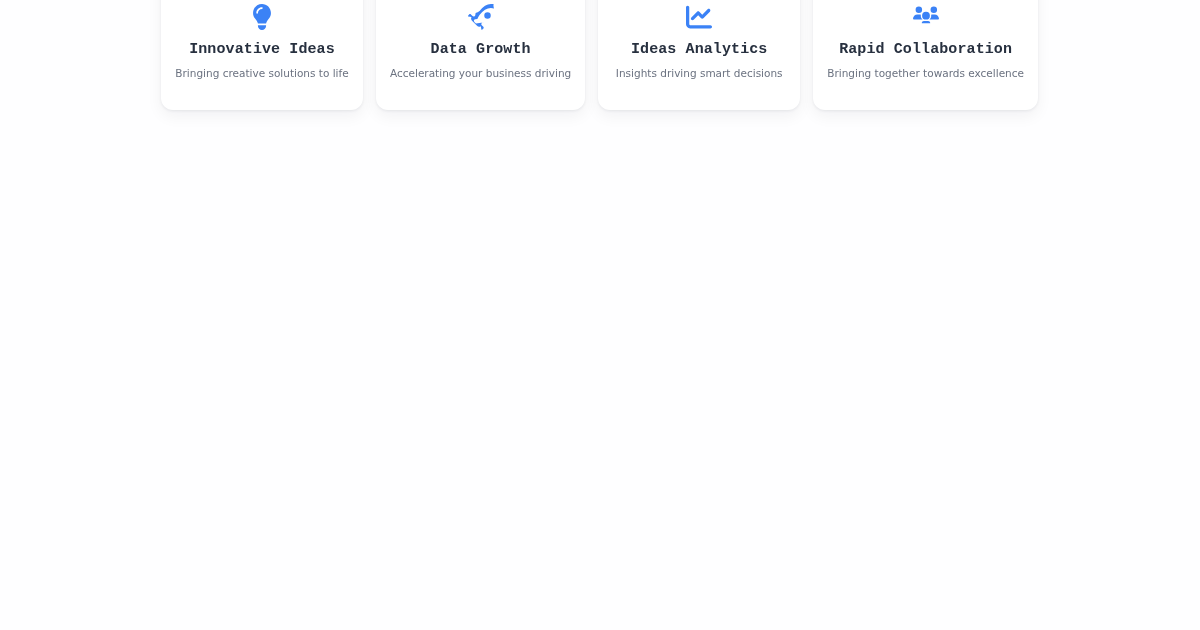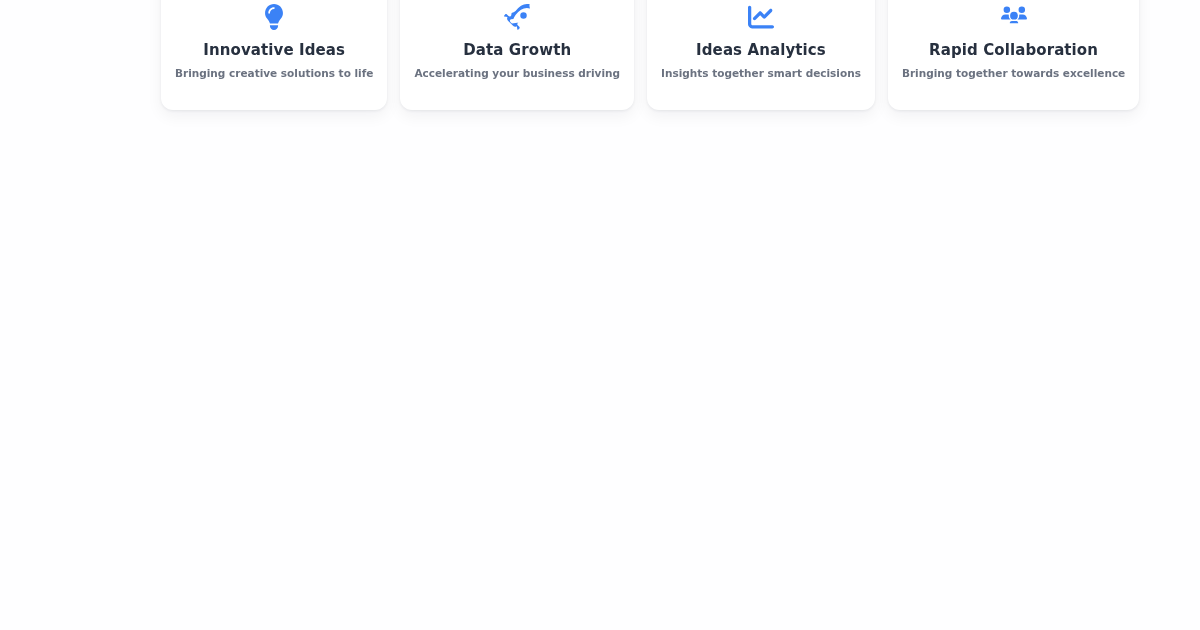--- a/index.html
+++ b/index.html
@@ -61,25 +61,26 @@
     height: 26px;
   }
 
   .card-title {
     font-size: 15px;
     font-weight: 700;
     color: #27303f;
     letter-spacing: 0.1px;
     line-height: 1.2;
     margin: 0 0 8px 0;
+    font-family: Liberation Mono, monospace;
   }
 
   .card-desc {
     font-size: 10.5px;
-    font-weight: 700;
+    font-weight: 400;
     color: #6b7280;
     line-height: 1.3;
     margin: 0;
     white-space: nowrap;
   }
 </style>
 </head>
 <body>
 
 <div class="page">
@@ -106,21 +107,21 @@
       <div class="card-desc">Accelerating your business driving</div>
     </div>
 
     <div class="feature-card">
       <span class="card-icon">
         <svg viewBox="0 0 512 512" xmlns="http://www.w3.org/2000/svg" aria-hidden="true">
           <path fill="#3b82f6" d="M64 64c0-17.7-14.3-32-32-32S0 46.3 0 64V400c0 44.2 35.8 80 80 80H480c17.7 0 32-14.3 32-32s-14.3-32-32-32H80c-8.8 0-16-7.2-16-16V64zm406.6 86.6c12.5-12.5 12.5-32.8 0-45.3s-32.8-12.5-45.3 0L320 210.7l-57.4-57.4c-12.5-12.5-32.8-12.5-45.3 0l-112 112c-12.5 12.5-12.5 32.8 0 45.3s32.8 12.5 45.3 0L240 221.3l57.4 57.4c12.5 12.5 32.8 12.5 45.3 0l128-128z"></path>
         </svg>
       </span>
       <div class="card-title">Ideas Analytics</div>
-      <div class="card-desc">Insights together smart decisions</div>
+      <div class="card-desc">Insights driving smart decisions</div>
     </div>
 
     <div class="feature-card">
       <span class="card-icon">
         <svg viewBox="0 0 640 512" xmlns="http://www.w3.org/2000/svg" aria-hidden="true">
           <path fill="#3b82f6" d="M144 160A80 80 0 1 0 144 0a80 80 0 1 0 0 160zm368 0A80 80 0 1 0 512 0a80 80 0 1 0 0 160zM0 298.7C0 310.4 9.6 320 21.3 320H234.7c.2 0 .4 0 .7 0c-26.6-23.5-43.3-57.8-43.3-96c0-7.6 .7-15 1.9-22.3c-13.6-6.3-28.7-9.7-44.6-9.7H106.7C47.8 192 0 239.8 0 298.7zM405.3 320H618.7c11.8 0 21.3-9.6 21.3-21.3C640 239.8 592.2 192 533.3 192H490.7c-15.9 0-31 3.5-44.6 9.7c1.3 7.2 1.9 14.7 1.9 22.3c0 38.2-16.8 72.5-43.3 96c.2 0 .4 0 .7 0zM320 320a96 96 0 1 0 0-192 96 96 0 1 0 0 192zM266.7 352C239.1 352 216 375.1 216 402.7c0 5.1 4.2 9.3 9.3 9.3H414.7c5.1 0 9.3-4.2 9.3-9.3c0-27.6-23.1-50.7-50.7-50.7H266.7z"></path>
         </svg>
       </span>
       <div class="card-title">Rapid Collaboration</div>
       <div class="card-desc">Bringing together towards excellence</div>

